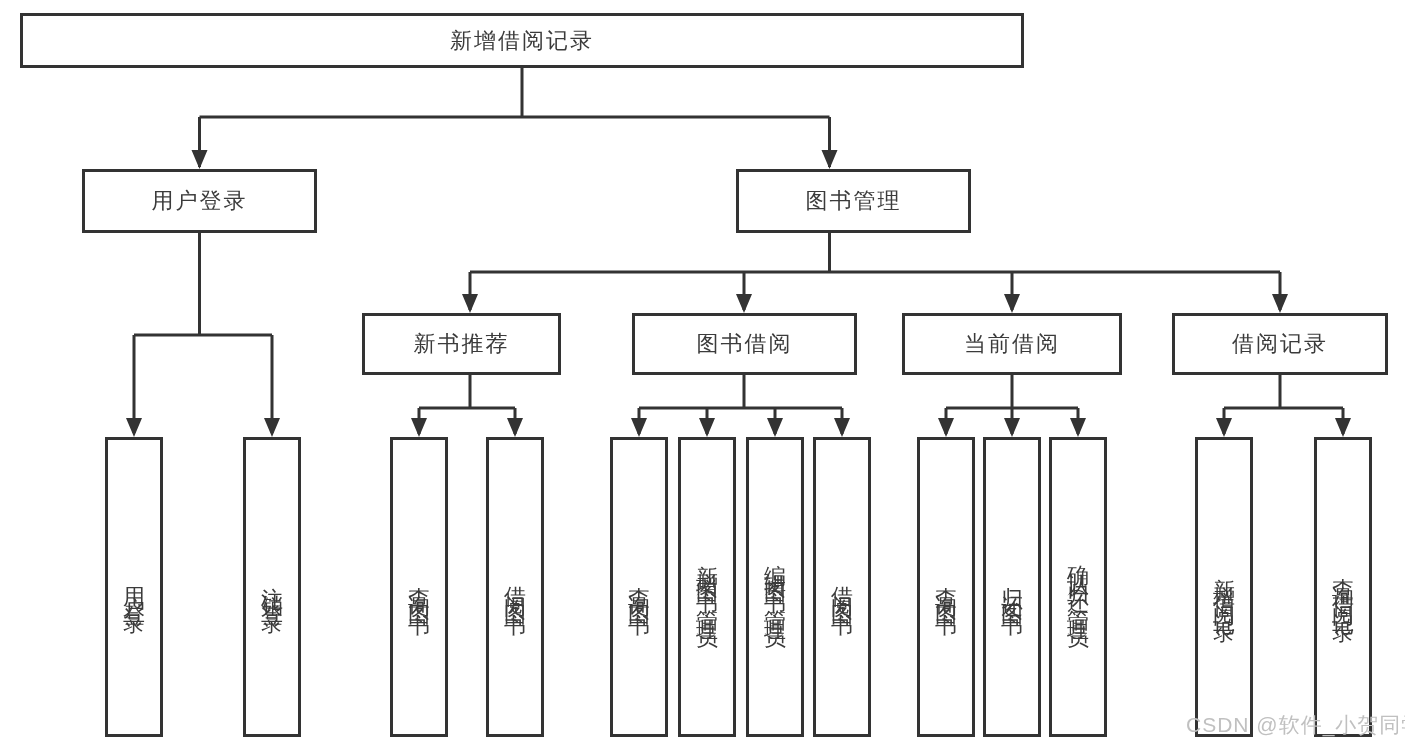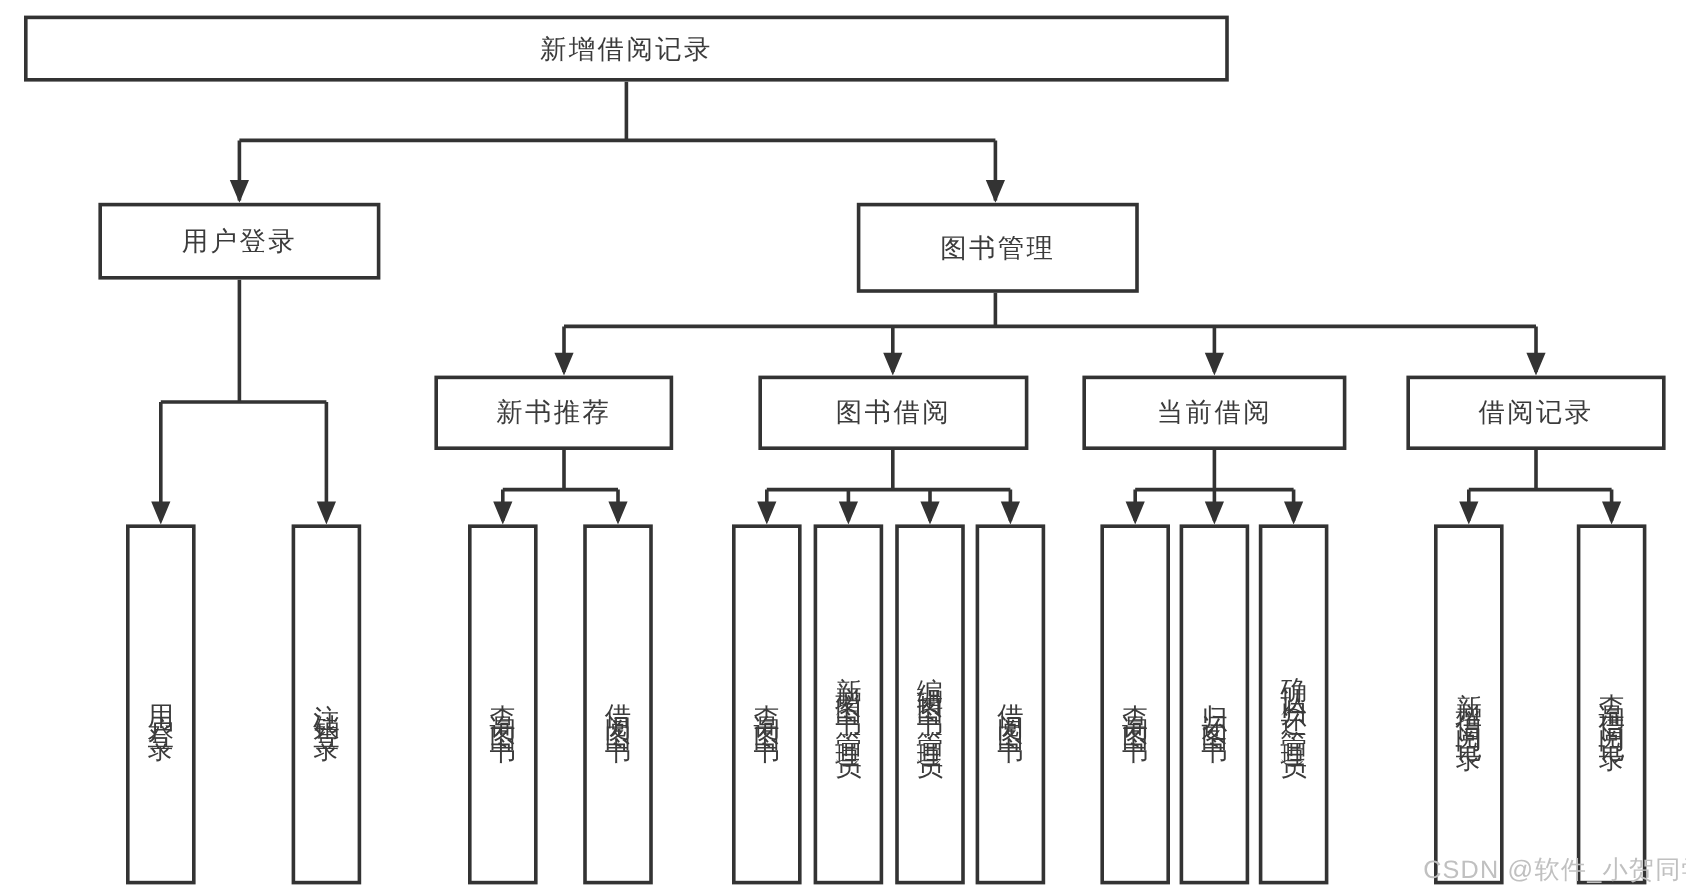--- a/index.html
+++ b/index.html
@@ -48,21 +48,21 @@
              M631 418L647 418L639 437Z M699 418L715 418L707 437Z
              M767 418L783 418L775 437Z M834 418L850 418L842 437Z
              M938 418L954 418L946 437Z M1004 418L1020 418L1012 437Z
              M1070 418L1086 418L1078 437Z
              M1216 418L1232 418L1224 437Z M1335 418L1351 418L1343 437Z"></path>
   </svg>
 
   <div class="box hbox" style="left:20px;top:13px;width:1004px;height:55px">新增借阅记录</div>
 
   <div class="box hbox" style="left:82px;top:169px;width:235px;height:64px">用户登录</div>
-  <div class="box hbox" style="left:714px;top:169px;width:235px;height:75px">图书管理</div>
+  <div class="box hbox" style="left:736px;top:169px;width:235px;height:64px">图书管理</div>
 
   <div class="box hbox" style="left:362px;top:313px;width:199px;height:62px">新书推荐</div>
   <div class="box hbox" style="left:632px;top:313px;width:225px;height:62px">图书借阅</div>
   <div class="box hbox" style="left:902px;top:313px;width:220px;height:62px">当前借阅</div>
   <div class="box hbox" style="left:1172px;top:313px;width:216px;height:62px">借阅记录</div>
 
   <div class="box vbox" style="left:105px">用户登录</div>
   <div class="box vbox" style="left:243px">注销登录</div>
 
   <div class="box vbox" style="left:390px">查询图书</div>

